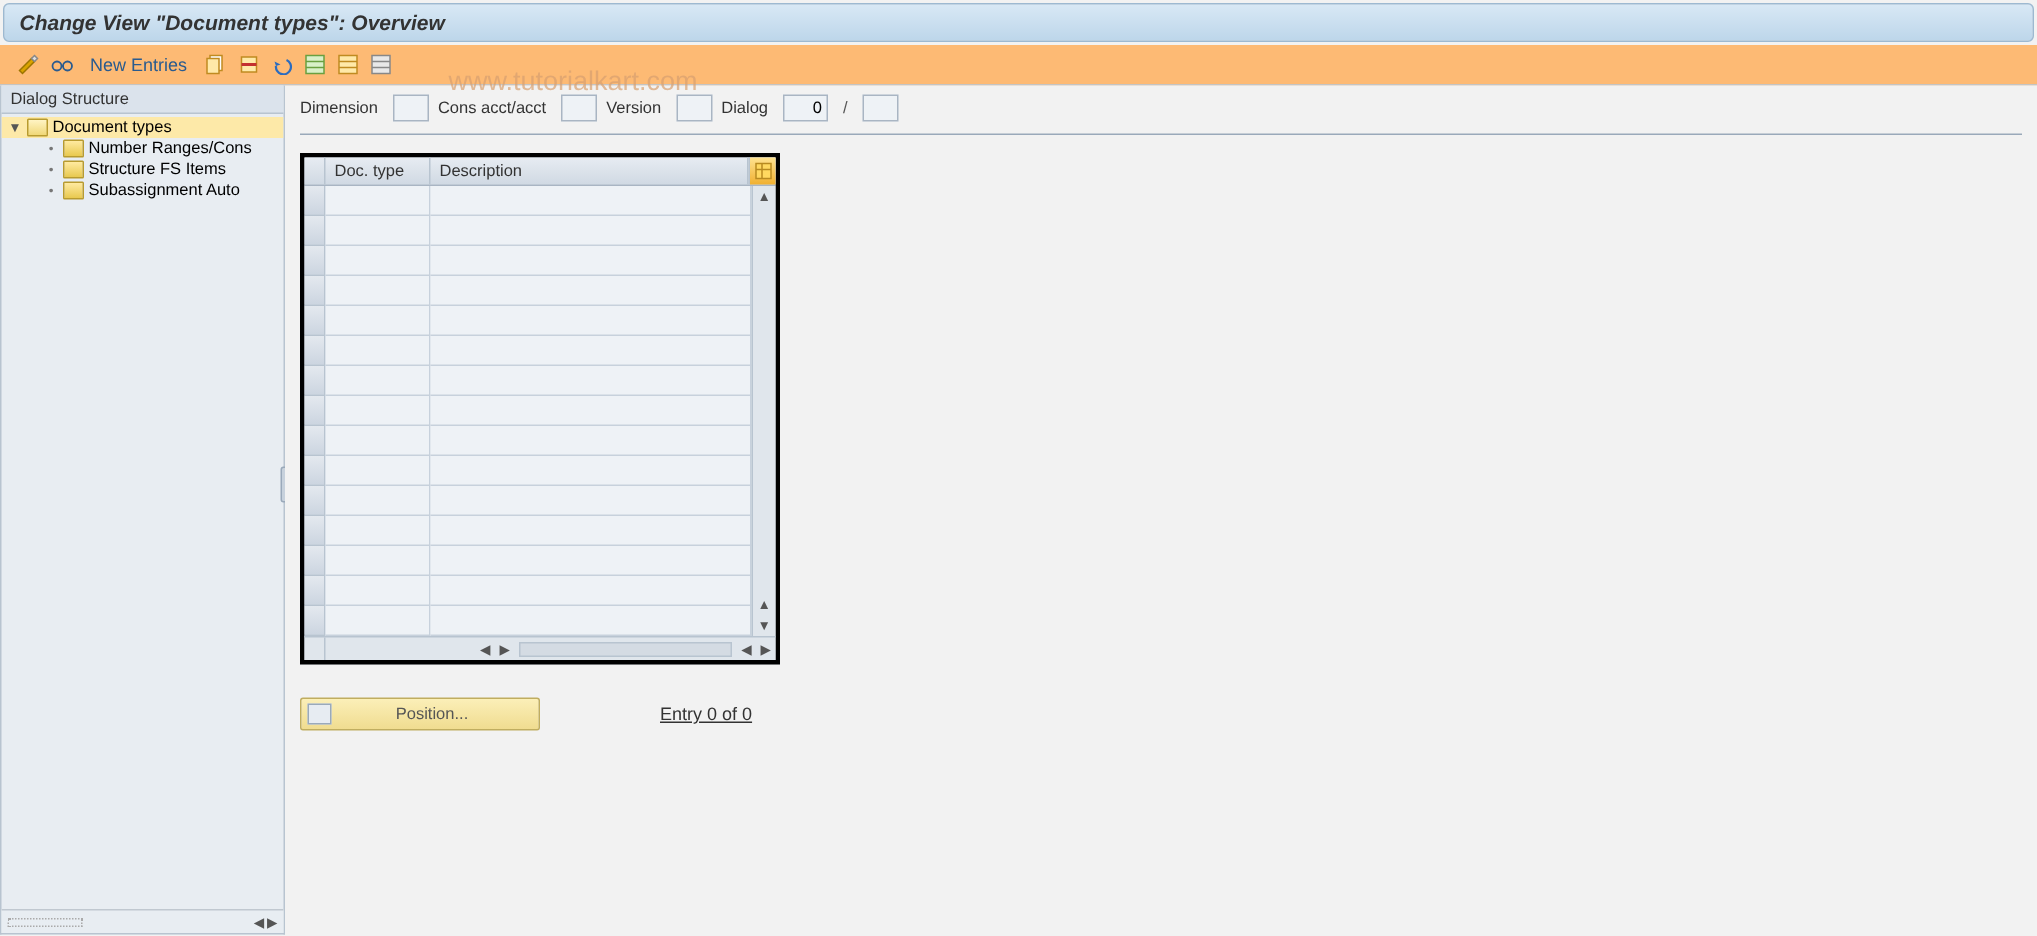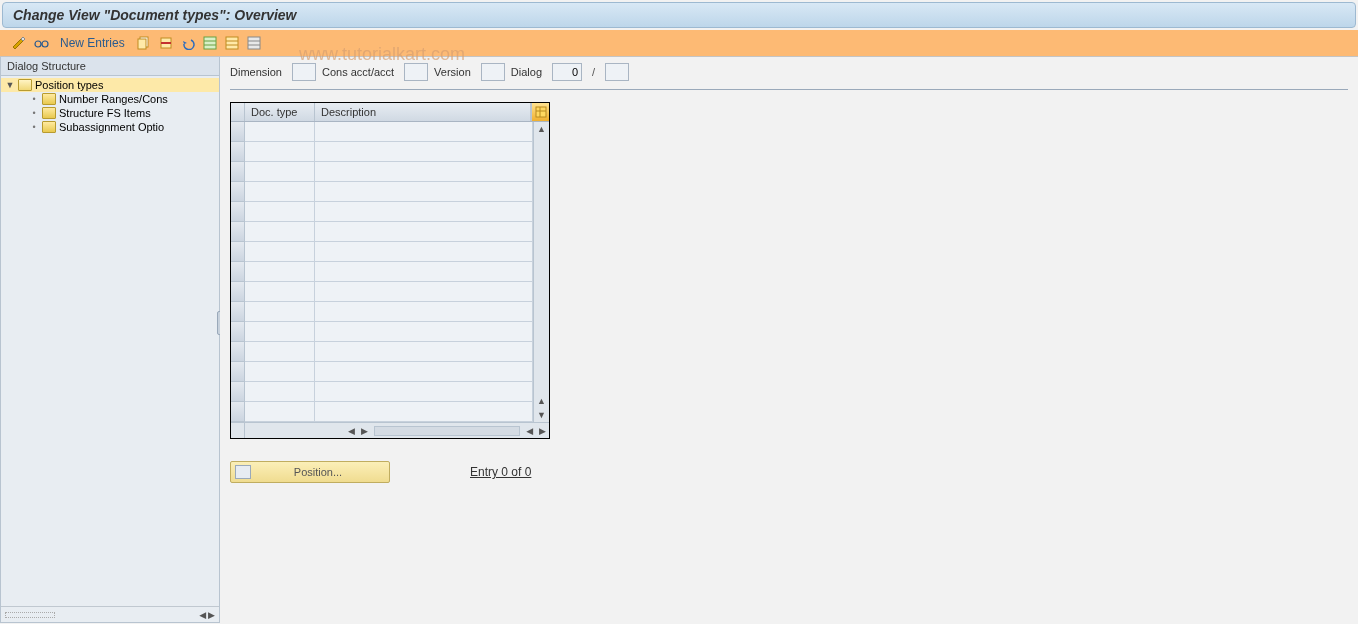--- a/index.html
+++ b/index.html
@@ -56,21 +56,21 @@
       pointer-events: none;
       z-index: 100;
     }
     
     .main {
       display: flex;
       height: calc(100% - 58px);
     }
     
     .sidebar {
-      width: 220px;
+      width: 190px;
       background: #e8edf2;
       border: 1px solid #b8c4d0;
       border-top: none;
       position: relative;
       display: flex;
       flex-direction: column;
     }
     .sidebar-header {
       background: #dbe3ec;
       border-bottom: 1px solid #b8c4d0;
@@ -157,21 +157,21 @@
       font-size:11px;
       padding: 0 3px;
     }
     .filter-field input.small { width: 24px; }
     .filter-field input.tiny  { width: 30px; text-align:right;}
     .filter-field .slash { color:#555; }
 
     
     .grid-wrap {
       width: 320px;
-      border: 1px solid #000000;
+      border: 3px solid #000000;
       background: #dbe3ec;
       position: relative;
     }
     .grid-header {
       display: flex;
       background: linear-gradient(#e7ecf2,#d0d9e3);
       border-bottom: 1px solid #a9b5c3;
     }
     .grid-header .row-handle { width: 14px; border-right:1px solid #b8c4d0;}
     .grid-header .col {
@@ -327,36 +327,36 @@
 <div class="watermark" style="left:299px; top:44px;">www.tutorialkart.com</div>
 
 <div class="main">
 
   <div class="sidebar">
     <div class="sidebar-header">Dialog Structure</div>
     <div class="tree">
       <div class="tree-item selected">
         <span class="toggle">▼</span>
         <span class="folder-icon open"></span>
-        <span>Position types</span>
+        <span>Document types</span>
       </div>
       <div class="tree-item" style="padding-left:28px">
         <span class="bullet">•</span>
         <span class="folder-icon"></span>
         <span>Number Ranges/Cons</span>
       </div>
       <div class="tree-item" style="padding-left:28px">
         <span class="bullet">•</span>
         <span class="folder-icon"></span>
         <span>Structure FS Items</span>
       </div>
       <div class="tree-item" style="padding-left:28px">
         <span class="bullet">•</span>
         <span class="folder-icon"></span>
-        <span>Subassignment Optio</span>
+        <span>Subassignment Auto</span>
       </div>
     </div>
     <div class="sidebar-footer">
       <span class="handle"></span>
       <span class="scroll-arrows">
         <span>◀</span>
         <span>▶</span>
       </span>
     </div>
     <div class="side-grip"></div>

